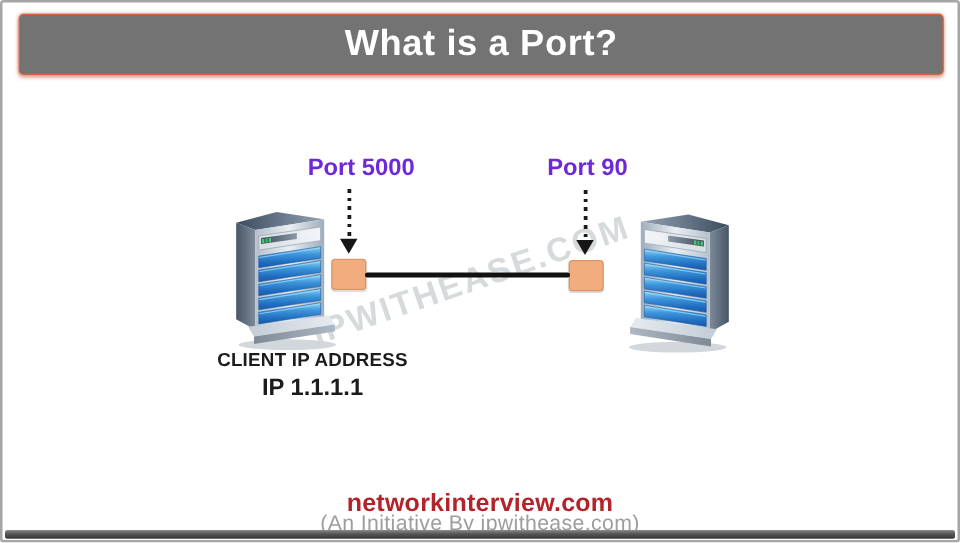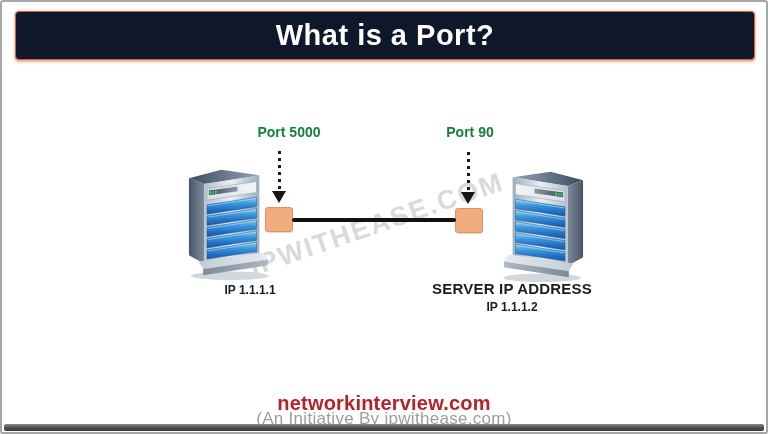--- a/index.html
+++ b/index.html
@@ -8,21 +8,21 @@
     position:relative;width:768px;height:434px;box-sizing:border-box;
     background:#ffffff;border:2px solid #a6a6a6;border-radius:3px;overflow:hidden;
   }
   .bottom-bar{
     position:absolute;left:2px;right:2px;bottom:1px;height:7px;
     background:linear-gradient(180deg,#8c8c8c 0%,#555 45%,#383838 100%);
     border-radius:2px;
   }
   .banner{
     position:absolute;left:13px;top:9px;width:740px;height:49px;box-sizing:border-box;
-    background:#0f172a;border:1px solid #d4643f;border-radius:4px;
+    background:#737373;border:1px solid #d4643f;border-radius:4px;
     box-shadow:0 2px 3px rgba(207,106,74,.55), 0 0 2px rgba(207,106,74,.5);
   }
   .banner-title{
     width:100%;height:100%;display:flex;align-items:center;justify-content:center;
     color:#ffffff;font-size:29px;font-weight:bold;letter-spacing:.5px;
   }
   .watermark{
     position:absolute;left:225px;top:190px;width:300px;height:65px;
     display:flex;align-items:center;justify-content:center;
     transform:rotate(-19deg);
@@ -47,29 +47,29 @@
     position:absolute;left:6px;top:0;width:3px;height:40px;
     background:repeating-linear-gradient(180deg,#1a1a1a 0 3px,transparent 3px 7px);
   }
   .arrow .head{
     position:absolute;left:0;top:40px;width:0;height:0;
     border-left:7.5px solid transparent;border-right:7.5px solid transparent;
     border-top:12px solid #161616;
   }
   .port-label{
     position:absolute;width:140px;text-align:center;top:122px;
-    font-size:14px;font-weight:bold;color:#15803d;
+    font-size:19px;font-weight:bold;color:#6d28d9;
   }
   .port-label-left{left:217px;}
   .port-label-right{left:398px;}
   .node-label{position:absolute;width:200px;top:278px;text-align:center;color:#1c1c1c;}
   .node-label-left{left:148px;}
   .node-label-right{left:410px;}
   .node-name{font-size:15px;font-weight:bold;letter-spacing:.2px;}
-  .node-ip{font-size:12px;font-weight:bold;margin-top:3px;}
+  .node-ip{font-size:19px;font-weight:bold;margin-top:3px;}
   .footer-site{
     position:absolute;left:0;right:0;top:390px;text-align:center;
     font-size:20px;font-weight:bold;color:#b3232a;letter-spacing:.2px;
   }
   .footer-tagline{
     position:absolute;left:0;right:0;top:407px;text-align:center;
     font-size:17px;color:#9d9d9d;letter-spacing:.3px;
   }
   .svg-defs{position:absolute;width:0;height:0;overflow:hidden;}
 </style>
@@ -173,24 +173,21 @@
   </div>
   <div class="arrow arrow-right">
     <div class="dash"></div>
     <div class="head"></div>
   </div>
 
   <div class="port-label port-label-left">Port 5000</div>
   <div class="port-label port-label-right">Port 90</div>
 
   <div class="node-label node-label-left">
+    <div class="node-name">CLIENT IP ADDRESS</div>
     <div class="node-ip">IP 1.1.1.1</div>
-  </div>
-  <div class="node-label node-label-right">
-    <div class="node-name">SERVER IP ADDRESS</div>
-    <div class="node-ip">IP 1.1.1.2</div>
   </div>
 
   <div class="footer-site">networkinterview.com</div>
   <div class="footer-tagline">(An Initiative By ipwithease.com)</div>
 
   <div class="bottom-bar"></div>
 </div>
 
 </body></html>

